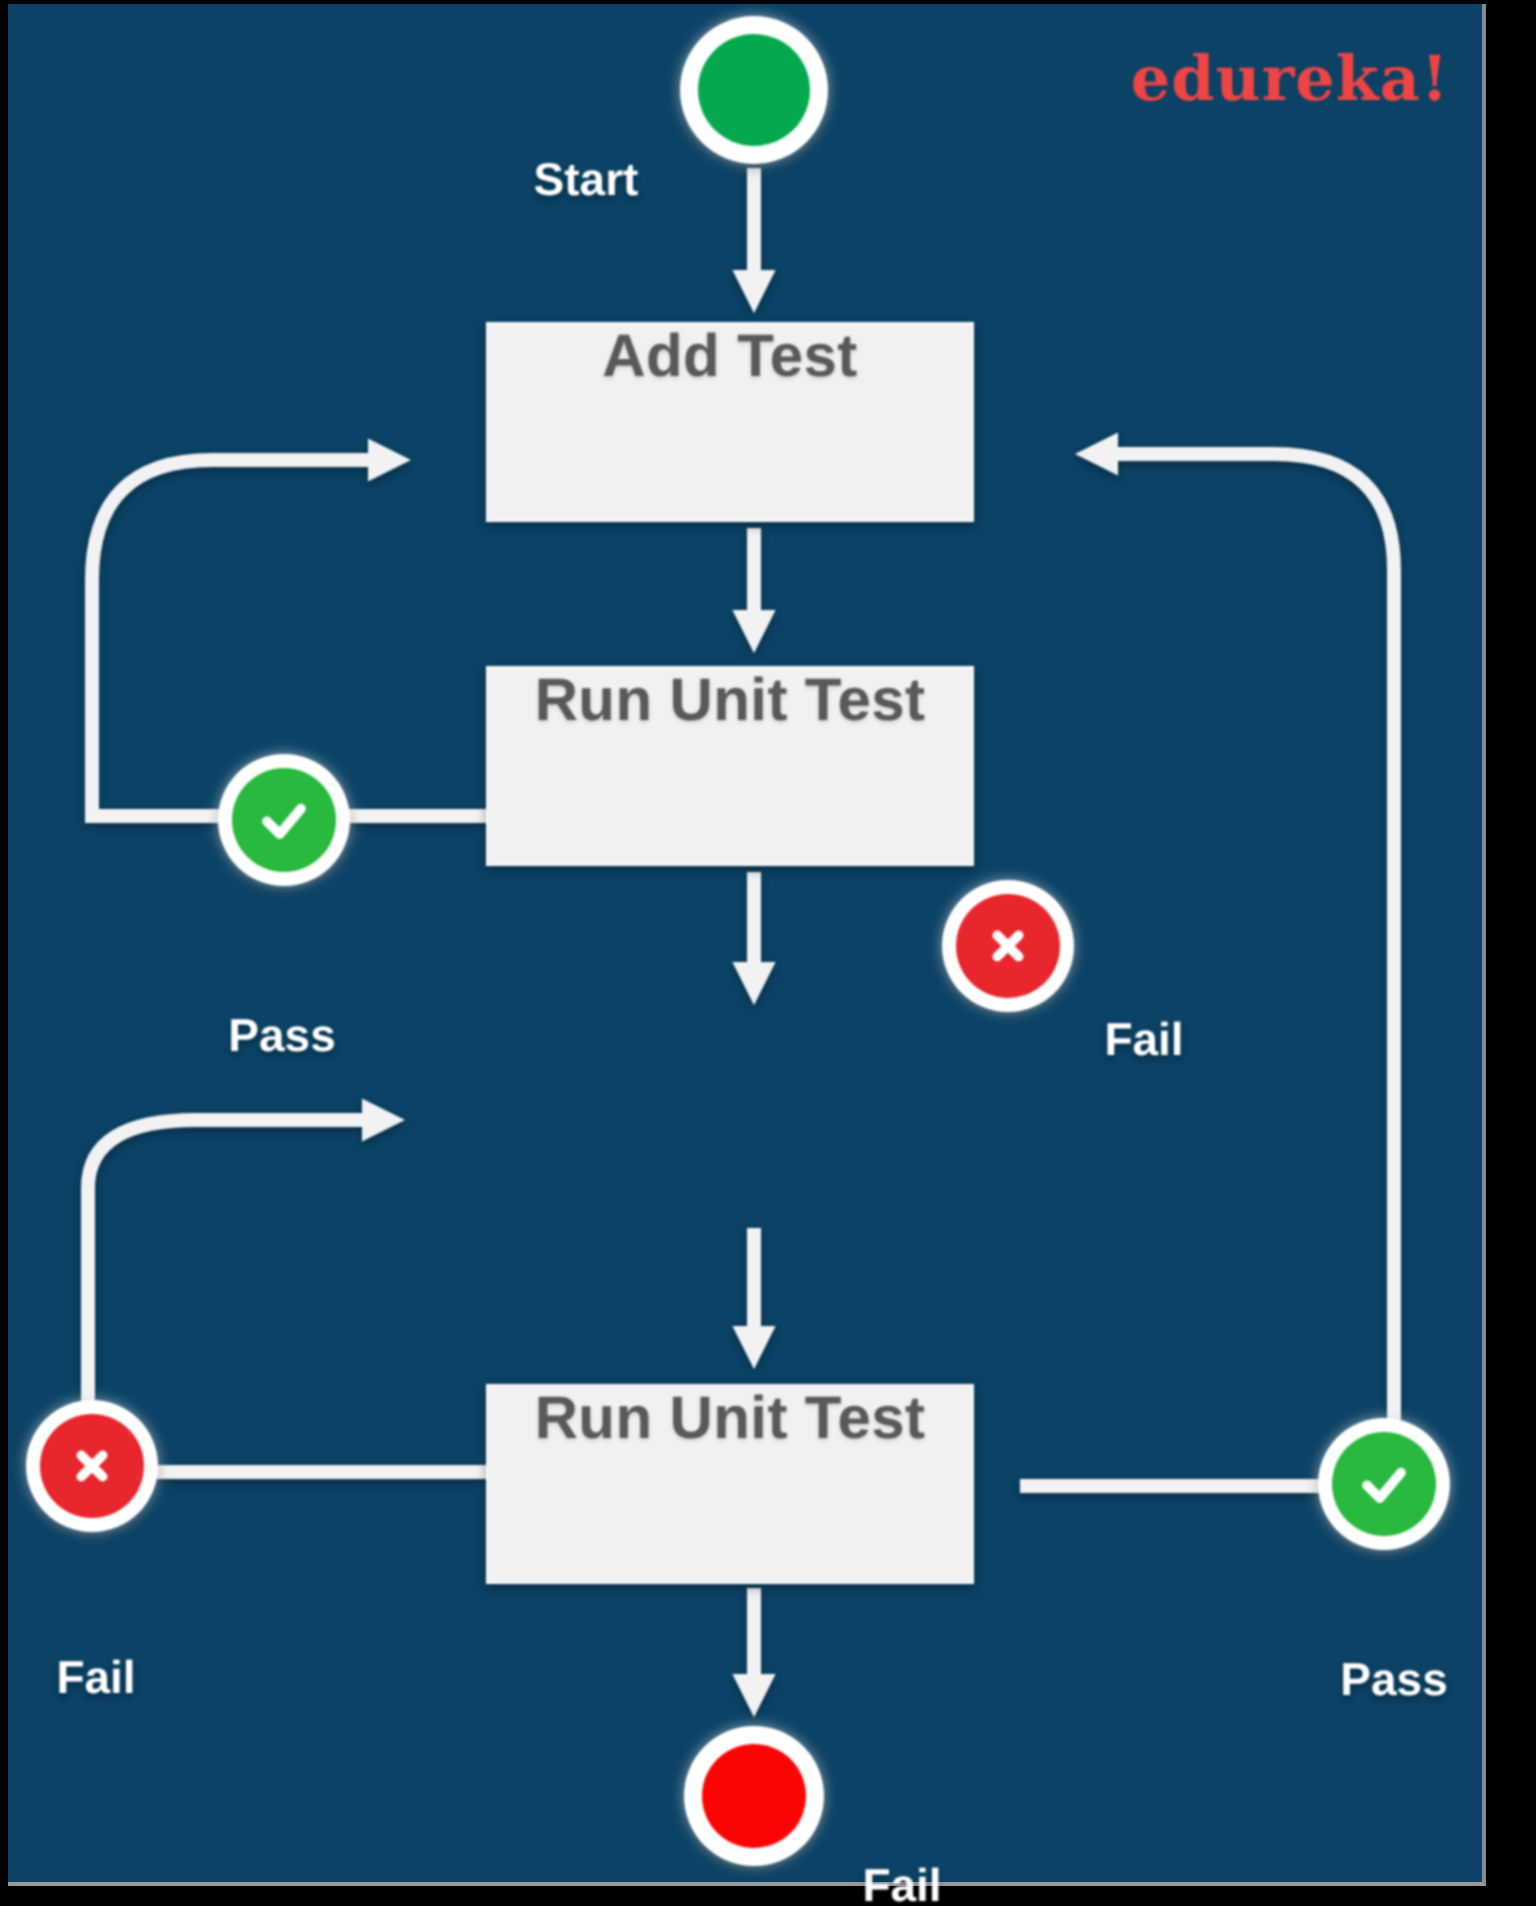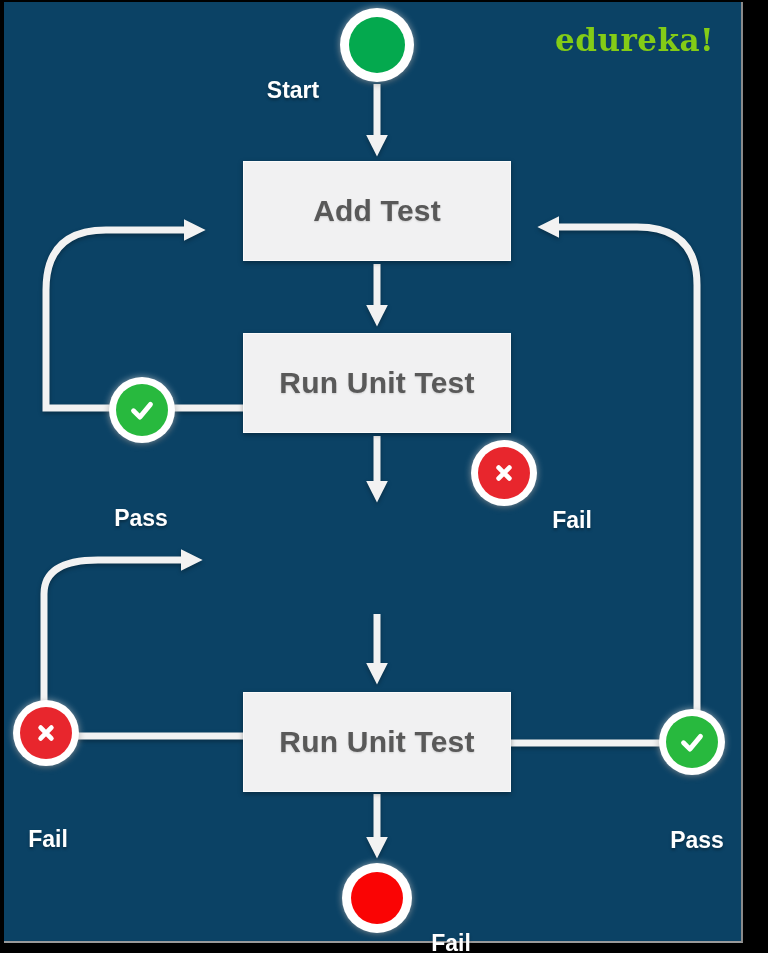--- a/index.html
+++ b/index.html
@@ -8,28 +8,28 @@
     font-family:"Liberation Sans",sans-serif;
   }
   .bg{
     position:absolute;left:4px;top:2px;width:739px;height:941px;
     background:#0B4265;box-sizing:border-box;
     border-right:2px solid #8a8a8a;border-bottom:2px solid #9a9a9a;
   }
   .layer{position:absolute;left:0;top:0;width:768px;height:953px;filter:blur(0.4px);}
   .lines{position:absolute;left:0;top:0;}
   .brand{
-    position:absolute;left:555px;top:22px;width:180px;text-align:left;
+    position:absolute;left:555px;top:22px;width:180px;text-align:center;
     font-family:"DejaVu Serif","Liberation Serif",serif;font-weight:bold;
-    font-size:31px;color:#84cc16;letter-spacing:0.5px;
+    font-size:31px;color:#ef4444;letter-spacing:0.5px;
   }
   .flowbox{
-    position:absolute;left:243px;width:268px;height:100px;
+    position:absolute;left:243px;width:244px;height:100px;
     background:#F1F1F2;border:1px solid #fbfbfb;box-sizing:border-box;
-    display:flex;align-items:center;justify-content:center;
+    display:flex;justify-content:center;
     box-shadow:0 2px 5px rgba(0,0,0,0.35);
   }
   .flowbox span{
     font-size:30px;font-weight:bold;color:#595959;letter-spacing:0.2px;
     text-shadow:0 1px 2px rgba(0,0,0,0.15);
   }
   .circle{
     position:absolute;border-radius:50%;background:#fff;
     display:flex;align-items:center;justify-content:center;
     box-shadow:0 0 7px rgba(255,255,255,0.55),0 2px 6px rgba(0,0,0,0.35);

